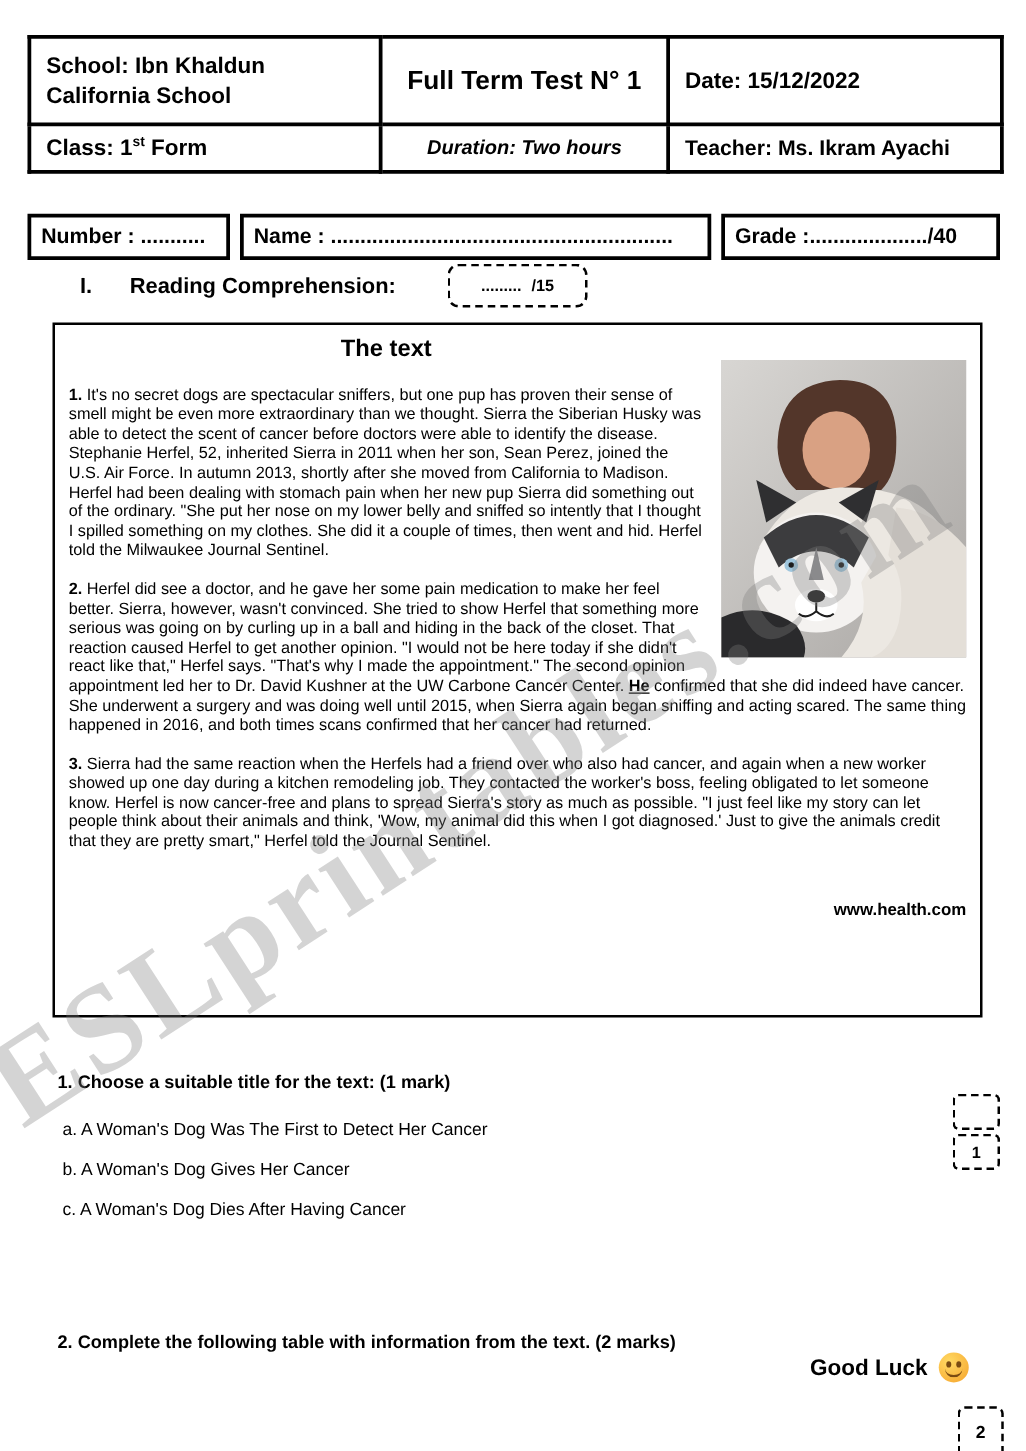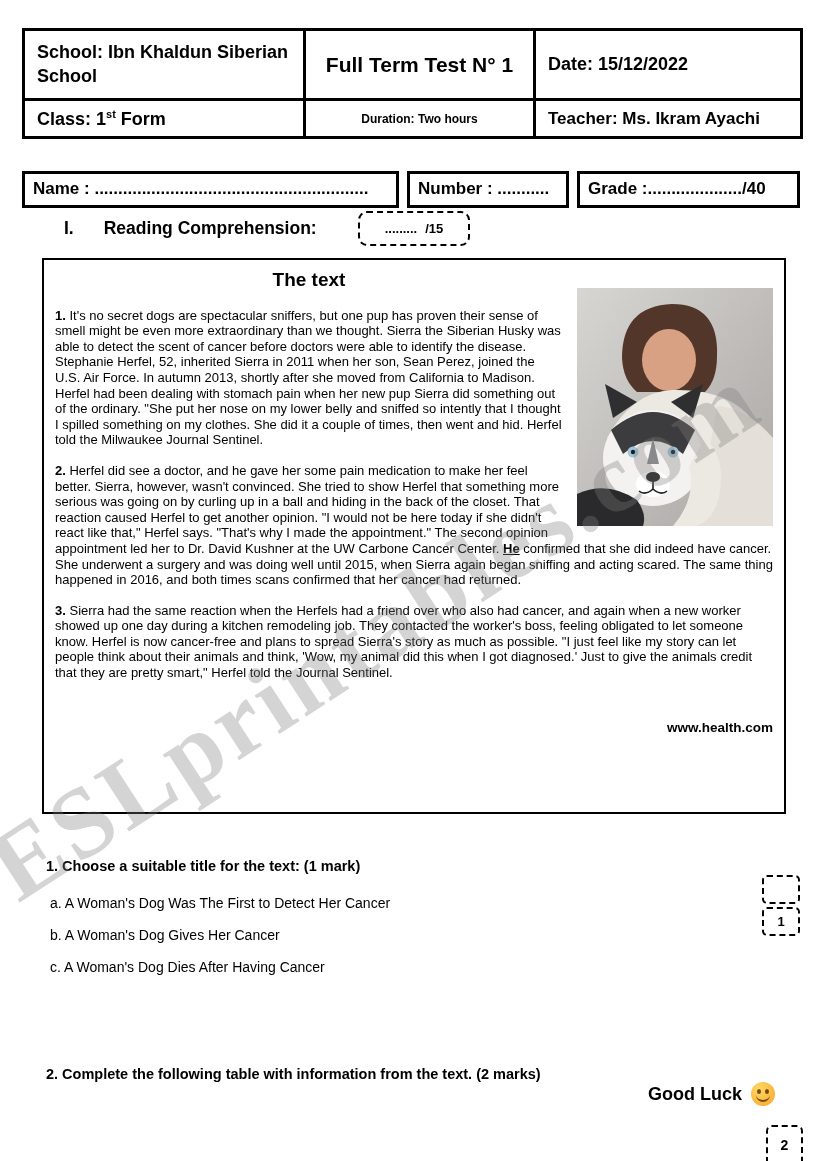--- a/index.html
+++ b/index.html
@@ -18,21 +18,21 @@
     color:rgba(125,125,125,0.33); white-space:nowrap;
     z-index:40; pointer-events:none;
   }
   
   table.header { position:absolute; left:22px; top:28px; width:778px; border-collapse:collapse; table-layout:fixed; }
   table.header td { border:3px solid #000; font-weight:bold; vertical-align:middle; }
   td.c-school { width:281px; font-size:18px; padding:4px 4px 4px 12px; height:70px; line-height:1.3; }
   td.c-title  { width:230px; font-size:21px; text-align:center; }
   td.c-date   { width:267px; font-size:18px; padding-left:12px; }
   td.c-class  { font-size:18px; padding:6px 4px 6px 12px; height:38px; }
-  td.c-duration { font-size:12px; text-align:center; }
+  td.c-duration { font-size:16px; text-align:center;font-style:italic; }
   td.c-teacher { font-size:17px; padding-left:12px; }
   sup { font-size:11px; }
   
   .info-row { position:absolute; left:22px; top:171px; width:778px; display:flex; gap:8px; }
   .info-box { border:3px solid #000; padding:5px 8px; font-weight:bold; font-size:17px; white-space:nowrap; overflow:hidden; height:37px; }
   .info-name { width:377px; }
   .info-number { width:162px; }
   .info-grade { flex:1; }
   
   .section-heading { position:absolute; left:64px; top:218px; display:flex; gap:30px; font-weight:bold; font-size:17.5px; }
@@ -72,35 +72,35 @@
 </head>
 <body>
 
 <div class="page">
 
   <div class="watermark">ESLprintables.com</div>
 
   <table class="header">
     <tbody>
         <tr>
-      <td class="c-school">School: Ibn Khaldun Siberian School</td>
+      <td class="c-school">School: Ibn Khaldun California School</td>
       <td class="c-title">Full Term Test N° 1</td>
       <td class="c-date">Date: 15/12/2022</td>
     </tr>
     <tr>
       <td class="c-class"><span>Class: 1</span><sup>st</sup><span> Form</span></td>
       <td class="c-duration">Duration: Two hours</td>
       <td class="c-teacher">Teacher: Ms. Ikram Ayachi</td>
     </tr>
   </tbody>
     </table>
 
   <div class="info-row">
+    <div class="info-box info-number">Number : ...........</div>
     <div class="info-box info-name">Name : ..........................................................</div>
-    <div class="info-box info-number">Number : ...........</div>
     <div class="info-box info-grade">Grade :..................../40</div>
   </div>
 
   <div class="section-heading">
     <span>I.</span>
     <span>Reading Comprehension:</span>
   </div>
 
   <div class="score-box">
     <span>.........</span>

